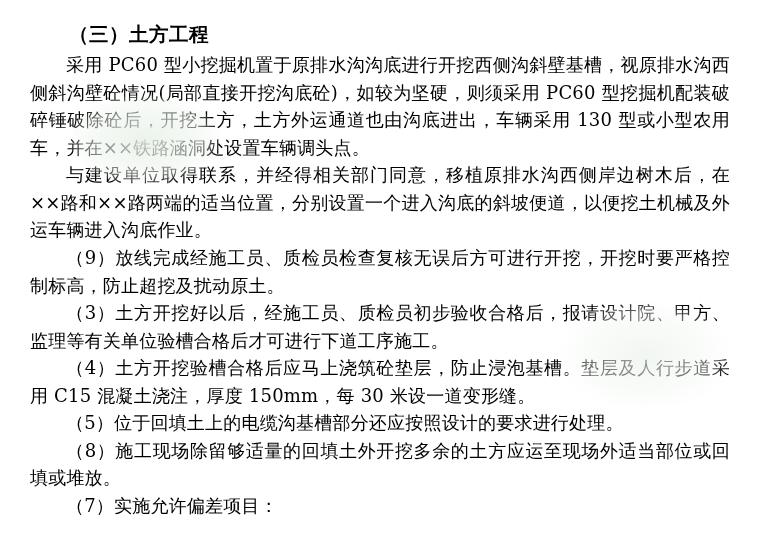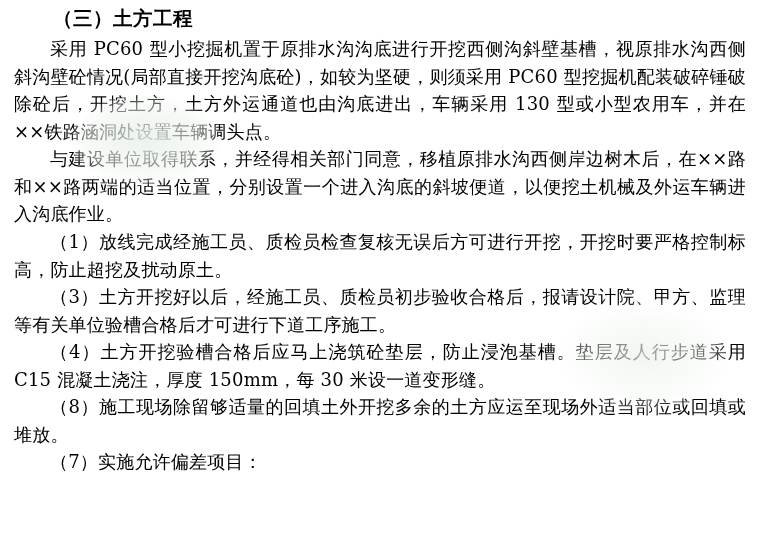--- a/index.html
+++ b/index.html
@@ -11,21 +11,21 @@
     width: 760px;
     height: 542px;
     font-family: "DejaVu Serif", "Liberation Serif", serif;
     color: #000000;
     overflow: hidden;
   }
   .page {
     position: relative;
     width: 760px;
     height: 472px;
-    padding: 0;
+    padding: 16px;
     box-sizing: border-box;
   }
   .doc-body {
     padding: 4px 14px 0 14px;
   }
   .heading {
     font-size: 19.5px;
     font-weight: bold;
     line-height: 1.5;
     text-indent: 2em;
@@ -67,20 +67,21 @@
 
 <div class="page">
   <div class="watermark"></div>
   <div class="watermark2"></div>
 
   <div class="doc-body">
     <div class="heading">（三）土方工程</div>
 
     <p class="para">采用 PC60 型小挖掘机置于原排水沟沟底进行开挖西侧沟斜壁基槽，视原排水沟西侧斜沟壁砼情况(局部直接开挖沟底砼)，如较为坚硬，则须采用 PC60 型挖掘机配装破碎锤破除砼后，开挖土方，土方外运通道也由沟底进出，车辆采用 130 型或小型农用车，并在××铁路涵洞处设置车辆调头点。</p>
     <p class="para">与建设单位取得联系，并经得相关部门同意，移植原排水沟西侧岸边树木后，在××路和××路两端的适当位置，分别设置一个进入沟底的斜坡便道，以便挖土机械及外运车辆进入沟底作业。</p>
-    <p class="para">（1）放线完成经施工员、质检员检查复核无误后方可进行开挖，开挖时要严格控制标高，防止超挖及扰动原土。</p>
+    <p class="para">（9）放线完成经施工员、质检员检查复核无误后方可进行开挖，开挖时要严格控制标高，防止超挖及扰动原土。</p>
     <p class="para">（3）土方开挖好以后，经施工员、质检员初步验收合格后，报请设计院、甲方、监理等有关单位验槽合格后才可进行下道工序施工。</p>
     <p class="para">（4）土方开挖验槽合格后应马上浇筑砼垫层，防止浸泡基槽。垫层及人行步道采用 C15 混凝土浇注，厚度 150mm，每 30 米设一道变形缝。</p>
+    <p class="para">（5）位于回填土上的电缆沟基槽部分还应按照设计的要求进行处理。</p>
     <p class="para">（8）施工现场除留够适量的回填土外开挖多余的土方应运至现场外适当部位或回填或堆放。</p>
     <p class="para">（7）实施允许偏差项目：</p>
 
   </div>
 </div>
 
 </body></html>

